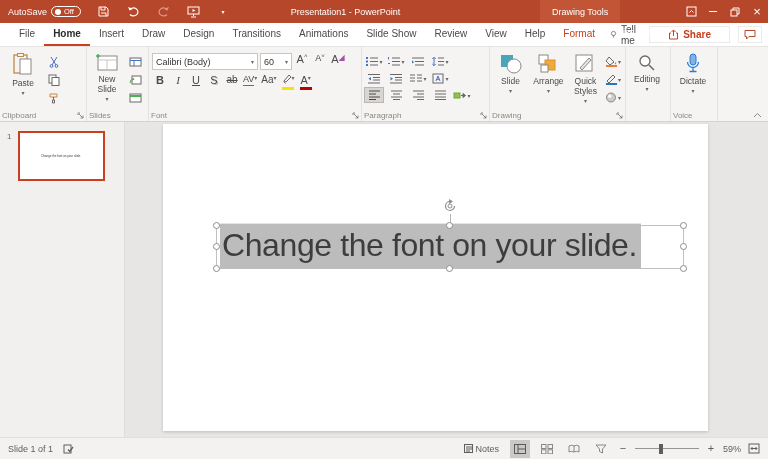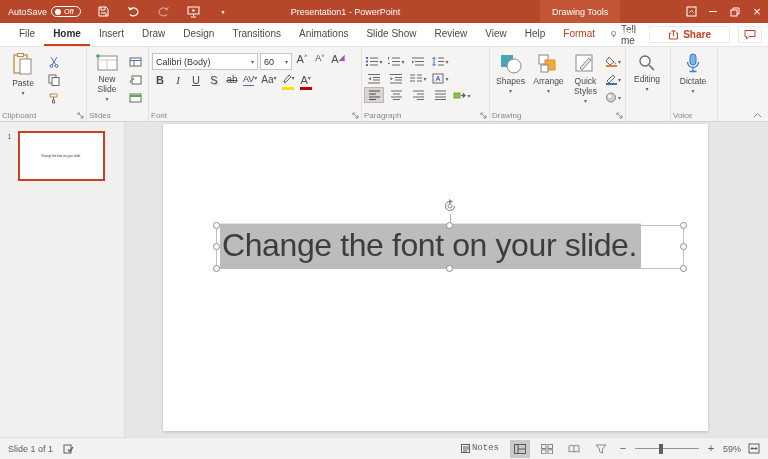--- a/index.html
+++ b/index.html
@@ -67,21 +67,21 @@
   .handle { position:absolute; width:7px; height:7px; border-radius:50%; background:#fff; border:1px solid #8f8d8b; }
   .h-tl{left:-4px;top:-4px} .h-tc{left:50%;margin-left:-4px;top:-4px} .h-tr{right:-4px;top:-4px}
   .h-ml{left:-4px;top:50%;margin-top:-4px} .h-mr{right:-4px;top:50%;margin-top:-4px}
   .h-bl{left:-4px;bottom:-4px} .h-bc{left:50%;margin-left:-4px;bottom:-4px} .h-br{right:-4px;bottom:-4px}
   .rotate-stick { position:absolute; left:50%; top:-12px; height:9px; border-left:1px solid #b5b3b1; }
   .rotate-handle { position:absolute; left:50%; top:-28px; margin-left:-8px; }
 
   
   .statusbar { height:22px; background:#F3F2F1; border-top:1px solid #E1DFDD; display:flex; align-items:center; font-size:9px; color:#605E5C; padding:0 8px; gap:10px; }
   .sb-right { margin-left:auto; display:flex; align-items:center; gap:7px; }
-  .notes-btn { display:flex; align-items:flex-start; gap:1px; padding:2px 4px;font-family:Liberation Mono, monospace; }
+  .notes-btn { display:flex; align-items:flex-end; gap:1px; padding:2px 4px; }
   .viewbtn { width:20px; height:18px; display:flex; align-items:center; justify-content:center; }
   .viewbtn.active { background:#CBC9C7; }
   .zoom-track { position:relative; width:64px; height:10px; display:flex; align-items:center; }
   .zoom-line { width:100%; border-top:1px solid #979593; }
   .zoom-thumb { position:absolute; left:38%; top:0; width:4px; height:10px; background:#605E5C; }
   .zoom-pm { font-size:11px; line-height:1; color:#605E5C; width:10px; text-align:center; }
 </style>
 </head>
 <body>
 
@@ -431,21 +431,21 @@
         </svg>
     </span>
   </div>
 
   <div class="rgroup" style="width:136px">
     <div class="bigbtn" style="width:36px">
       <svg width="24" height="22" viewBox="0 0 24 22">
           <rect x="2" y="2" width="12" height="12" fill="#4AA5B8"></rect>
           <circle cx="15" cy="13" r="7" fill="#fff" stroke="#8A8886"></circle>
         </svg>
-      <span class="blabel">Shapes</span>
+      <span class="blabel">Slide</span>
       <span class="caret">▾</span>
     </div>
     <div class="bigbtn" style="width:38px">
       <svg width="24" height="22" viewBox="0 0 24 22">
           <rect x="3" y="2" width="9" height="9" fill="#fff" stroke="#8A8886"></rect>
           <rect x="9" y="7" width="10" height="10" fill="#F2A93B" stroke="#d99428"></rect>
           <rect x="5" y="12" width="7" height="7" fill="#fff" stroke="#8A8886"></rect>
         </svg>
       <span class="blabel">Arrange</span>
       <span class="caret">▾</span>

